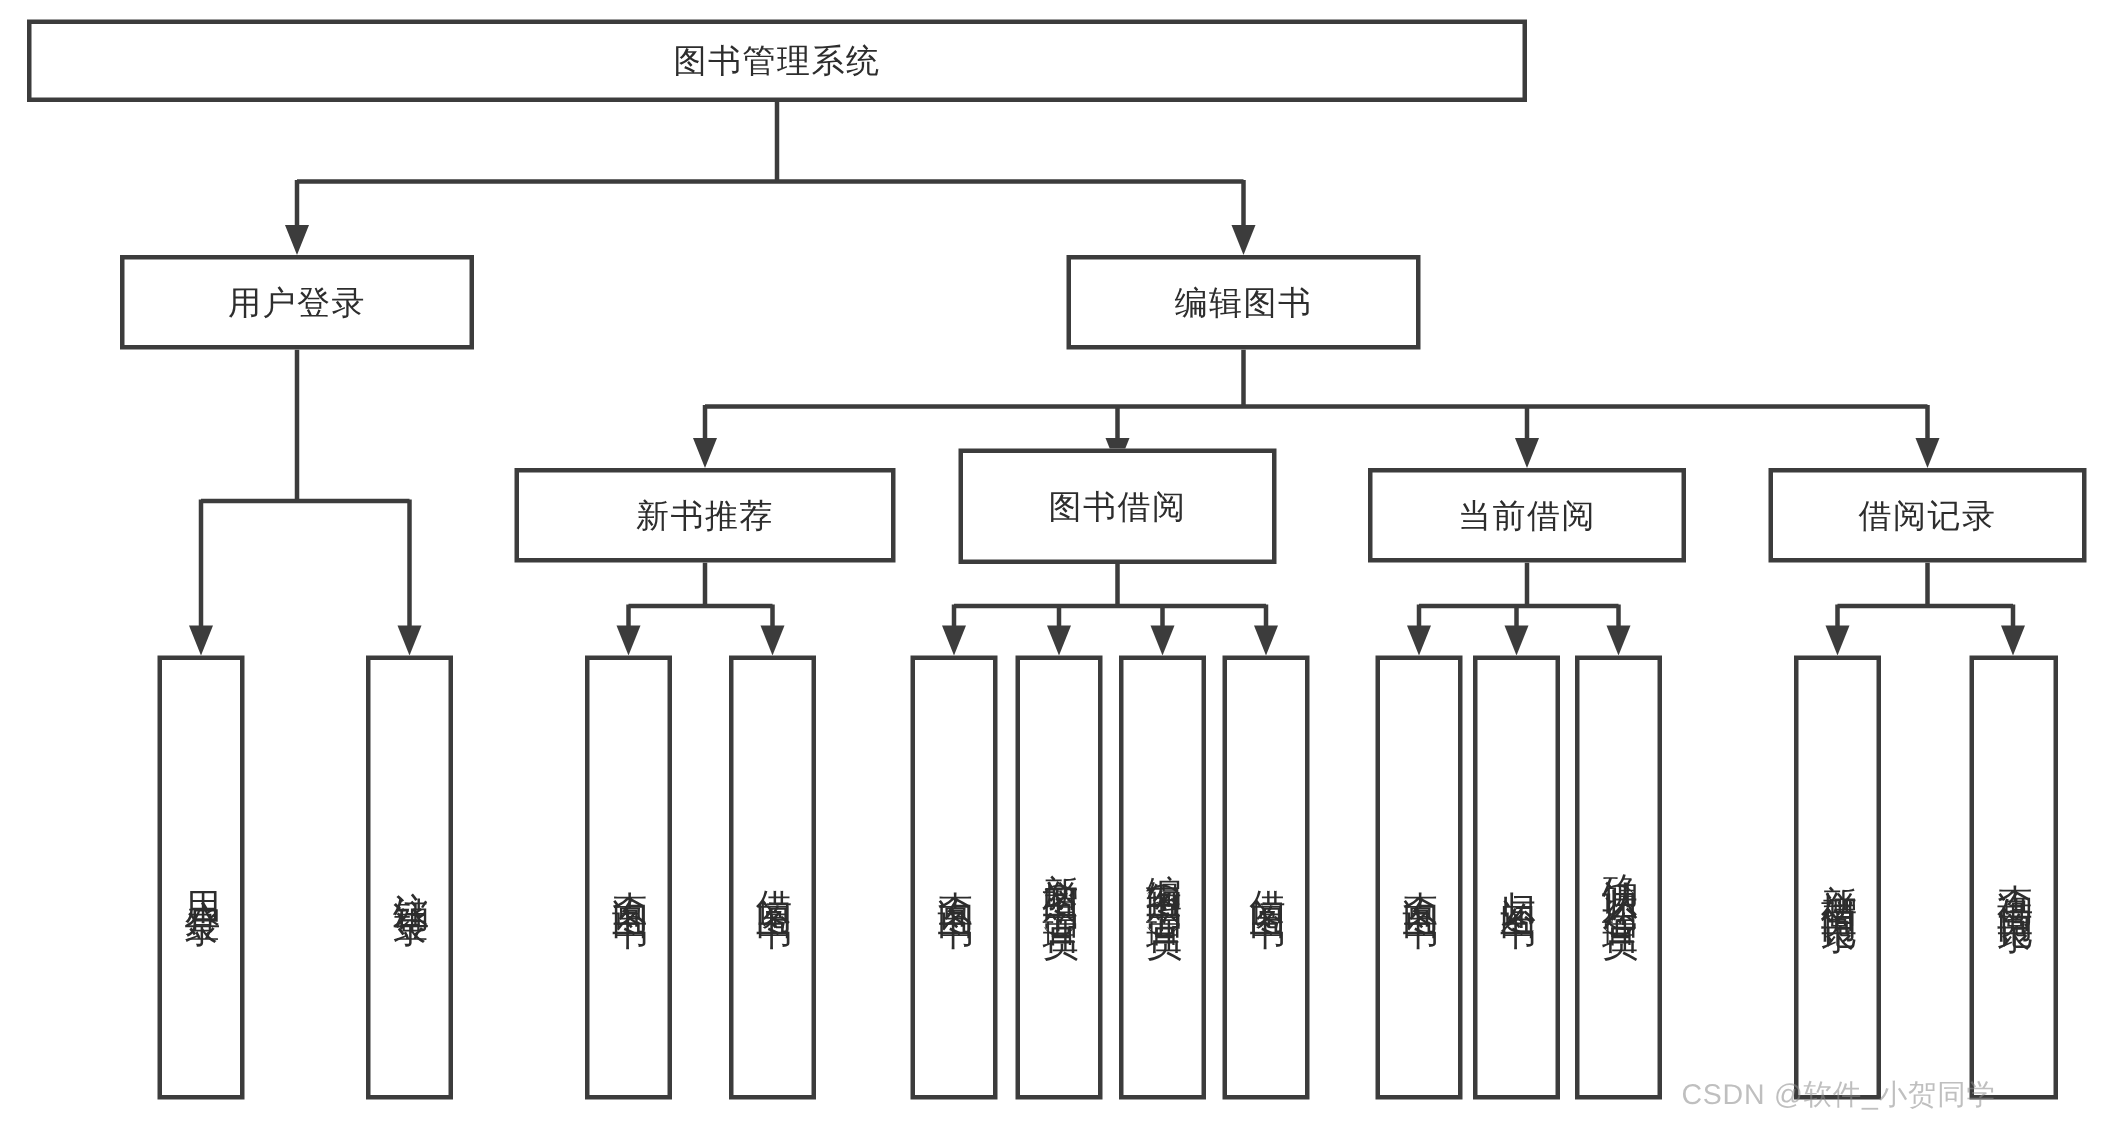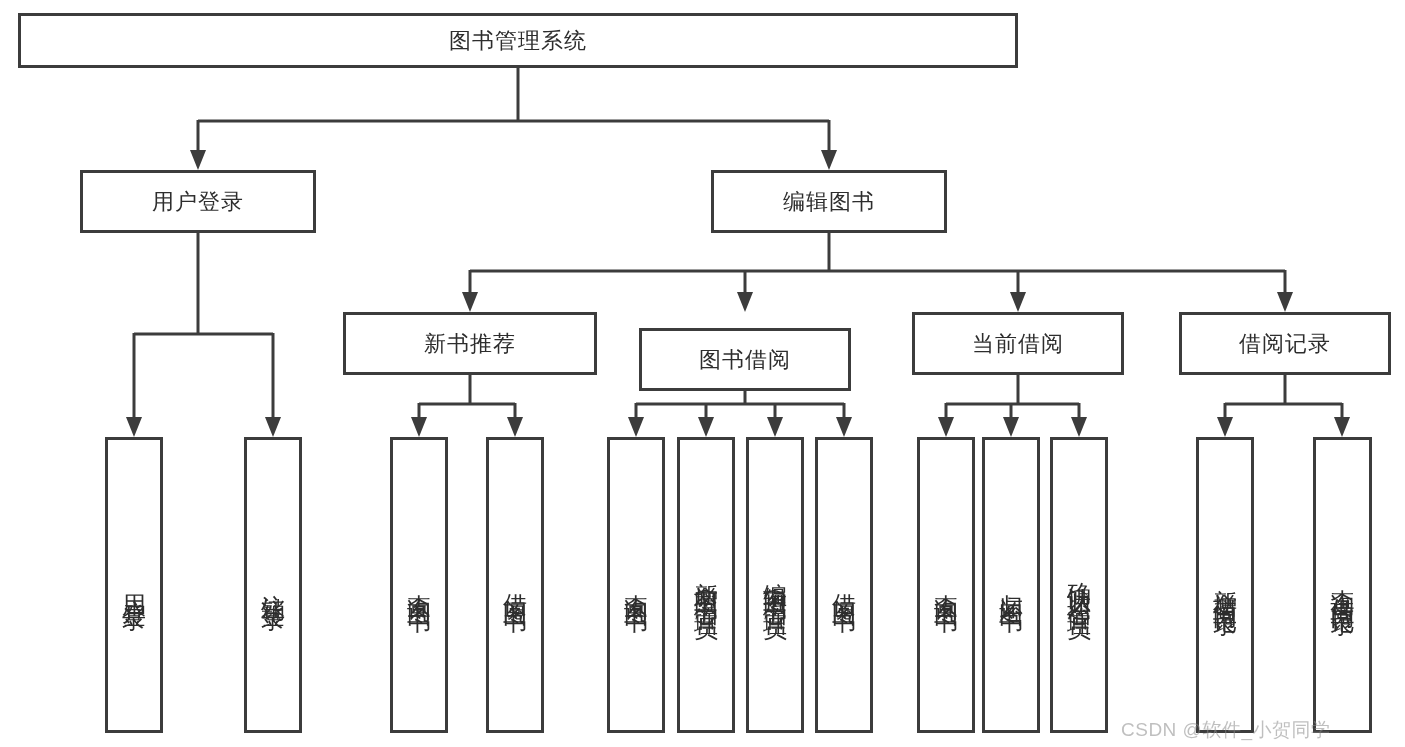--- a/index.html
+++ b/index.html
@@ -85,21 +85,21 @@
   <div class="node h" style="left:80px;top:170px;width:236px;height:63px">
     <span class="lbl">用户登录</span>
   </div>
   <div class="node h" style="left:711px;top:170px;width:236px;height:63px">
     <span class="lbl">编辑图书</span>
   </div>
 
   <div class="node h" style="left:343px;top:312px;width:254px;height:63px">
     <span class="lbl">新书推荐</span>
   </div>
-  <div class="node h" style="left:639px;top:328px;width:212px;height:63px">
+  <div class="node h" style="left:639px;top:299px;width:212px;height:77px">
     <span class="lbl">图书借阅</span>
   </div>
   <div class="node h" style="left:1179px;top:312px;width:212px;height:63px">
     <span class="lbl">借阅记录</span>
   </div>
   <div class="node h" style="left:912px;top:312px;width:212px;height:63px">
     <span class="lbl">当前借阅</span>
   </div>
 
   <div class="node v" style="left:105px;top:437px;width:58px;height:296px">

